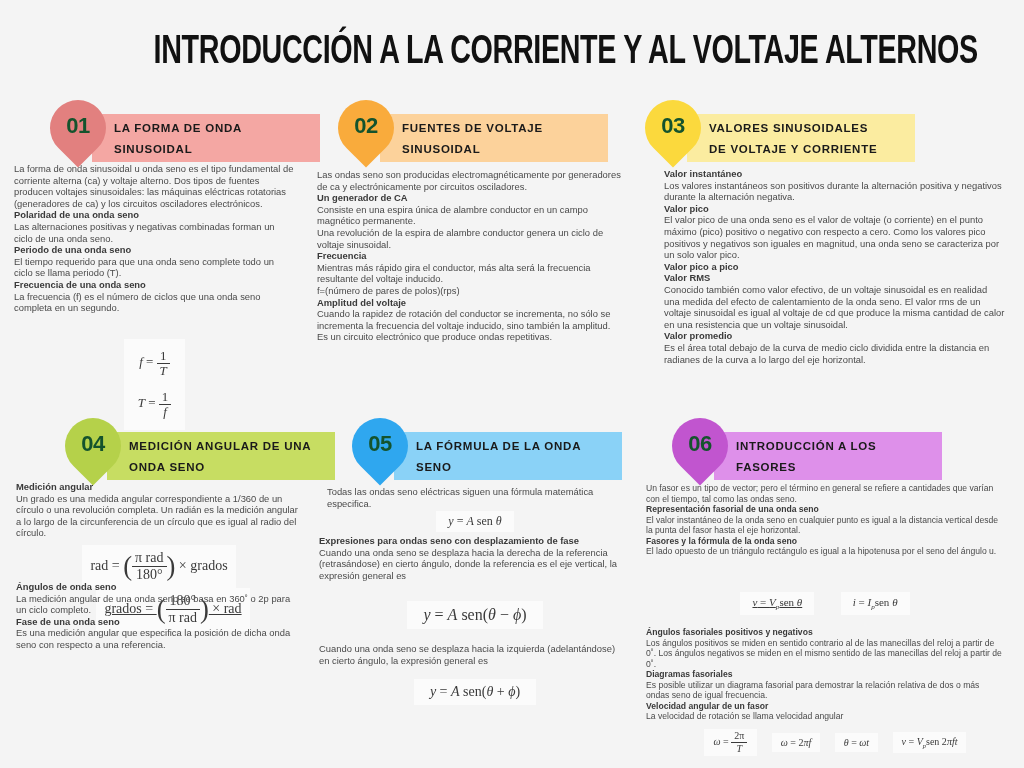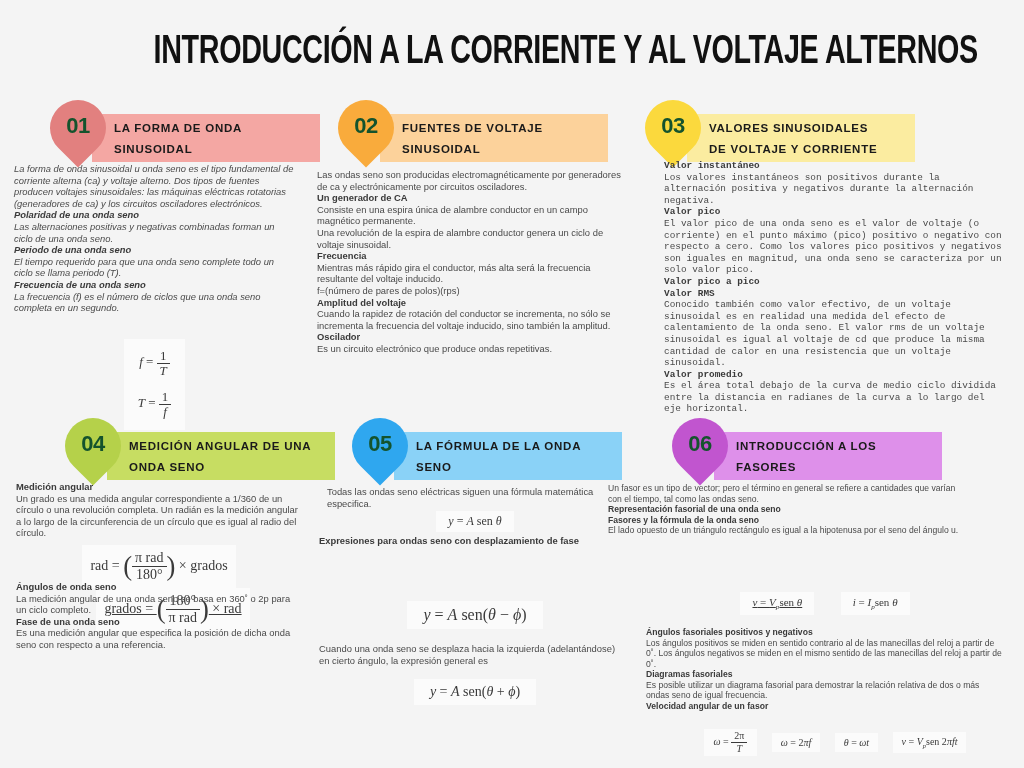--- a/index.html
+++ b/index.html
@@ -99,21 +99,21 @@
   <div class="sec-head" style="left:50px;top:100px;">
     <div class="banner" style="background:#f4a7a3;"></div>
     <div class="banner-label">
       <div>LA FORMA DE ONDA</div>
       <div>SINUSOIDAL</div>
     </div>
     <div class="pin" style="background:#e2807f;"></div>
     <div class="pin-num">01</div>
   </div>
 
-  <div class="body" style="left:14px;top:163px;width:281px;font-style:italic;">
+  <div class="body" style="left:14px;top:163px;width:281px;">
     <p>La forma de onda sinusoidal u onda seno es el tipo fundamental de corriente alterna (ca) y voltaje alterno. Dos tipos de fuentes producen voltajes sinusoidales: las máquinas eléctricas rotatorias (generadores de ca) y los circuitos osciladores electrónicos.</p>
     <p class="b">Polaridad de una onda seno</p>
     <p>Las alternaciones positivas y negativas combinadas forman un ciclo de una onda seno.</p>
     <p class="b">Periodo de una onda seno</p>
     <p>El tiempo requerido para que una onda seno complete todo un ciclo se llama periodo (T).</p>
     <p class="b">Frecuencia de una onda seno</p>
     <p>La frecuencia (f) es el número de ciclos que una onda seno completa en un segundo.</p>
   </div>
 
   <div class="fcenter" style="left:14px;top:339px;width:281px;">
@@ -136,35 +136,34 @@
   <div class="body" style="left:317px;top:169px;width:308px;">
     <p>Las ondas seno son producidas electromagnéticamente por generadores de ca y electrónicamente por circuitos osciladores.</p>
     <p class="b">Un generador de CA</p>
     <p>Consiste en una espira única de alambre conductor en un campo magnético permanente.</p>
     <p>Una revolución de la espira de alambre conductor genera un ciclo de voltaje sinusoidal.</p>
     <p class="b">Frecuencia</p>
     <p>Mientras más rápido gira el conductor, más alta será la frecuencia resultante del voltaje inducido.</p>
     <p>f=(número de pares de polos)(rps)</p>
     <p class="b">Amplitud del voltaje</p>
     <p>Cuando la rapidez de rotación del conductor se incrementa, no sólo se incrementa la frecuencia del voltaje inducido, sino también la amplitud.</p>
-    <p class="b">Oscilador</p>
     <p>Es un circuito electrónico que produce ondas repetitivas.</p>
   </div>
 
   <div class="sec-head" style="left:645px;top:100px;">
     <div class="banner" style="background:#fbeca0;"></div>
     <div class="banner-label">
       <div>VALORES SINUSOIDALES</div>
       <div>DE VOLTAJE Y CORRIENTE</div>
     </div>
     <div class="pin" style="background:#fbd93d;"></div>
     <div class="pin-num">03</div>
   </div>
 
-  <div class="body" style="left:664px;top:160px;width:341px;font-family:Liberation Mono, monospace;">
+  <div class="body" style="left:664px;top:168px;width:341px;">
     <p class="b">Valor instantáneo</p>
     <p>Los valores instantáneos son positivos durante la alternación positiva y negativos durante la alternación negativa.</p>
     <p class="b">Valor pico</p>
     <p>El valor pico de una onda seno es el valor de voltaje (o corriente) en el punto máximo (pico) positivo o negativo con respecto a cero. Como los valores pico positivos y negativos son iguales en magnitud, una onda seno se caracteriza por un solo valor pico.</p>
     <p class="b">Valor pico a pico</p>
     <p class="b">Valor RMS</p>
     <p>Conocido también como valor efectivo, de un voltaje sinusoidal es en realidad una medida del efecto de calentamiento de la onda seno. El valor rms de un voltaje sinusoidal es igual al voltaje de cd que produce la misma cantidad de calor en una resistencia que un voltaje sinusoidal.</p>
     <p class="b">Valor promedio</p>
     <p>Es el área total debajo de la curva de medio ciclo dividida entre la distancia en radianes de la curva a lo largo del eje horizontal.</p>
   </div>
@@ -215,20 +214,21 @@
   </div>
 
   <div class="fcenter" style="left:327px;top:511px;width:296px;">
     <span class="fbox" style="font-size:12px;padding:3px 12px;">
       <i>y</i> = <i>A</i> sen <i>θ</i>
     </span>
   </div>
 
   <div class="body" style="left:319px;top:535px;width:306px;">
     <p class="b">Expresiones para ondas seno con desplazamiento de fase</p>
+    <p>Cuando una onda seno se desplaza hacia la derecha de la referencia (retrasándose) en cierto ángulo, donde la referencia es el eje vertical, la expresión general es</p>
   </div>
 
   <div class="fcenter" style="left:327px;top:601px;width:296px;">
     <span class="fbox" style="font-size:16px;padding:5px 16px;">
       <i>y</i> = <i>A</i> sen(<i>θ</i> − <i>ϕ</i>)
     </span>
   </div>
 
   <div class="body" style="left:319px;top:643px;width:306px;">
     <p>Cuando una onda seno se desplaza hacia la izquierda (adelantándose) en cierto ángulo, la expresión general es</p>
@@ -243,42 +243,44 @@
   <div class="sec-head" style="left:672px;top:418px;">
     <div class="banner" style="background:#de90ea;"></div>
     <div class="banner-label">
       <div>INTRODUCCIÓN A LOS</div>
       <div>FASORES</div>
     </div>
     <div class="pin" style="background:#c155cf;"></div>
     <div class="pin-num">06</div>
   </div>
 
-  <div class="body" style="left:608px;top:483px;width:358px;font-size:8.6px;line-height:10.5px;">
+  <div class="body" style="left:646px;top:483px;width:358px;font-size:8.6px;line-height:10.5px;">
     <p>Un fasor es un tipo de vector; pero el término en general se refiere a cantidades que varían con el tiempo, tal como las ondas seno.</p>
     <p class="b">Representación fasorial de una onda seno</p>
+    <p>El valor instantáneo de la onda seno en cualquier punto es igual a la distancia vertical desde la punta del fasor hasta el eje horizontal.</p>
     <p class="b">Fasores y la fórmula de la onda seno</p>
     <p>El lado opuesto de un triángulo rectángulo es igual a la hipotenusa por el seno del ángulo u.</p>
   </div>
 
   <div class="fcenter" style="left:646px;top:592px;width:358px;">
     <span class="fbox" style="font-size:11px;padding:4px 12px;text-decoration:underline;">
       <i>v</i> = <i>V</i><span class="sub"><i>p</i></span>sen <i>θ</i>
     </span>
     <span class="fbox" style="font-size:11px;padding:4px 12px;margin-left:22px;">
       <i>i</i> = <i>I</i><span class="sub"><i>p</i></span>sen <i>θ</i>
     </span>
   </div>
 
   <div class="body" style="left:646px;top:627px;width:358px;font-size:8.6px;line-height:10.5px;">
     <p class="b">Ángulos fasoriales positivos y negativos</p>
     <p>Los ángulos positivos se miden en sentido contrario al de las manecillas del reloj a partir de 0˚. Los ángulos negativos se miden en el mismo sentido de las manecillas del reloj a partir de 0˚.</p>
     <p class="b">Diagramas fasoriales</p>
     <p>Es posible utilizar un diagrama fasorial para demostrar la relación relativa de dos o más ondas seno de igual frecuencia.</p>
     <p class="b">Velocidad angular de un fasor</p>
+    <p>La velocidad de rotación se llama velocidad angular</p>
   </div>
 
   <div class="fcenter" style="left:660px;top:729px;width:350px;white-space:nowrap;">
     <span class="fbox" style="font-size:10px;padding:2px 10px;vertical-align:middle;">
       <i>ω</i> = <span class="frac"><span class="num">2π</span><span class="den"><i>T</i></span></span>
     </span>
     <span class="fbox" style="font-size:10px;padding:4px 9px;margin-left:10px;vertical-align:middle;">
       <i>ω</i> = 2<i>πf</i>
     </span>
     <span class="fbox" style="font-size:10px;padding:4px 9px;margin-left:10px;vertical-align:middle;">

